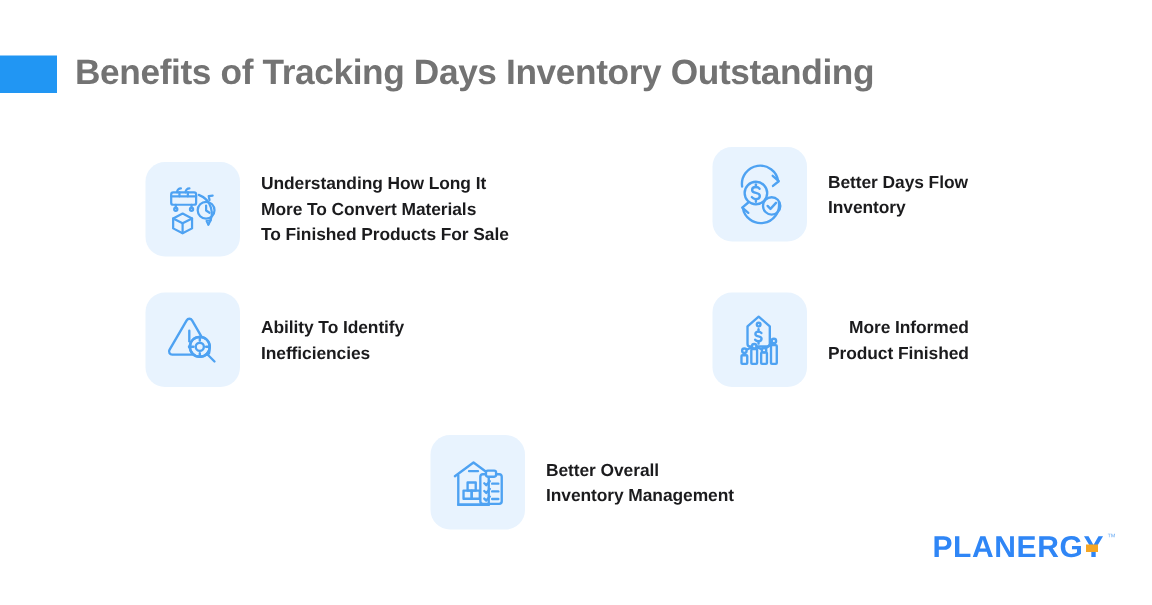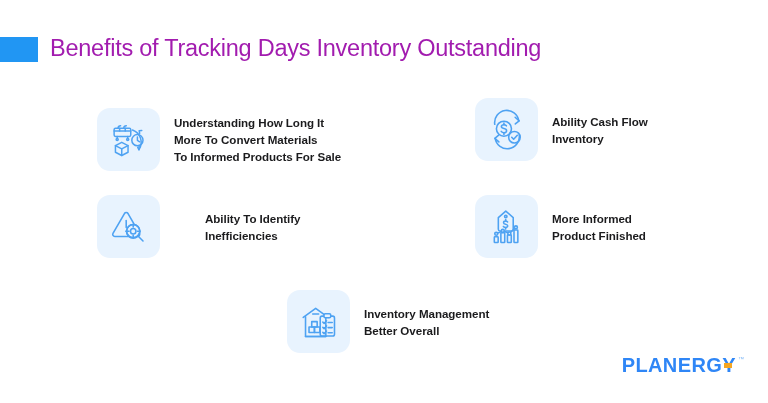--- a/index.html
+++ b/index.html
@@ -27,22 +27,22 @@
   }
   #accent-bar {
     width: 38px;
     height: 25px;
     background: #2196f3;
     flex: 0 0 auto;
   }
   #page-title {
     margin-left: 12px;
     font-size: 23.5px;
-    font-weight: normal;
-    color: #a21caf;
+    font-weight: bold;
+    color: #737373;
     letter-spacing: -0.25px;
     white-space: nowrap;
     line-height: 1;
   }
 
   
   .benefit {
     position: absolute;
     display: flex;
     align-items: flex-start;
@@ -66,29 +66,29 @@
     font-weight: bold;
     color: #1b1b1d;
     line-height: 1.47;
     letter-spacing: -0.05px;
     white-space: nowrap;
   }
 
   
   #benefit-0 { left: 97px;  top: 108px;  }
   #benefit-1 { left: 475px; top: 98px;  }
-  #benefit-2 { left: 97px;  top: 195px; gap: 31px; }
+  #benefit-2 { left: 97px;  top: 195px; }
   #benefit-3 { left: 475px; top: 195px; }
   #benefit-4 { left: 287px; top: 290px; }
 
   
   #benefit-0 .benefit-text { margin-top: 6px;  }
   #benefit-1 .benefit-text { margin-top: 15px; }
   #benefit-2 .benefit-text { margin-top: 15px; }
-  #benefit-3 .benefit-text { margin-top: 15px; }
+  #benefit-3 .benefit-text { margin-top: 15px; text-align: right; }
   #benefit-4 .benefit-text { margin-top: 15px; }
 
   
   #logo {
     position: absolute;
     right: 24px;
     bottom: 28px;
     display: flex;
     align-items: flex-start;
   }
@@ -149,21 +149,21 @@
         <path d="M35.3 35.1l-1.3-2.7 3-0.6"></path>
 
         <circle cx="33.6" cy="24.2" r="6.4"></circle>
         <path d="M33.6 20.6v3.8l2.6 1.7"></path>
       </svg>
     </span>
   </div>
   <div class="benefit-text">
     <div>Understanding How Long It</div>
     <div>More To Convert Materials</div>
-    <div>To Informed Products For Sale</div>
+    <div>To Finished Products For Sale</div>
   </div>
 </div>
 
 <div class="benefit" id="benefit-1">
   <div class="icon-tile">
     <span>
       <svg width="42" height="42" viewBox="0 0 48 48" fill="none" stroke="#4ea2f2" stroke-width="1.8" stroke-linecap="round" stroke-linejoin="round">
 
         <path d="M10 17.5A13.5 13.5 0 0 1 37.5 13.5"></path>
         <path d="M33.3 9.4l4.6 4.1-4.4 3.6"></path>
@@ -175,21 +175,21 @@
         <path d="M23.3 19.2c-0.7-0.9-1.7-1.3-2.9-1.3-1.6 0-2.8 0.9-2.8 2.2 0 1.3 1 1.9 2.9 2.3 1.9 0.4 3 1 3 2.4 0 1.4-1.3 2.3-3 2.3-1.3 0-2.4-0.5-3.1-1.5"></path>
         <line x1="20.5" y1="15.9" x2="20.5" y2="17.9"></line>
         <line x1="20.5" y1="27.1" x2="20.5" y2="29.2"></line>
 
         <circle cx="32.5" cy="32.3" r="6.6"></circle>
         <path d="M29.4 32.3l2.2 2.3 4.2-4.6"></path>
       </svg>
     </span>
   </div>
   <div class="benefit-text">
-    <div>Ability Cash Flow</div>
+    <div>Better Days Flow</div>
     <div>Inventory</div>
   </div>
 </div>
 
 <div class="benefit" id="benefit-2">
   <div class="icon-tile">
     <span>
       <svg width="42" height="42" viewBox="0 0 48 48" fill="none" stroke="#4ea2f2" stroke-width="1.8" stroke-linecap="round" stroke-linejoin="round">
 
         <path d="M19.3 8.6a2.4 2.4 0 0 1 4.1 0l13 22.6a2.4 2.4 0 0 1-2 3.6H8.3a2.4 2.4 0 0 1-2.1-3.6z" transform="translate(-0.5,0)"></path>
@@ -262,22 +262,22 @@
         <path d="M28.4 24.2l1.5 1.5 2.7-3.1"></path>
         <path d="M28.4 30.1l1.5 1.5 2.7-3.1"></path>
         <path d="M28.4 35.9l1.5 1.5 2.7-3.1"></path>
         <line x1="34.4" y1="24.5" x2="39.1" y2="24.5"></line>
         <line x1="34.4" y1="30.4" x2="39.1" y2="30.4"></line>
         <line x1="34.4" y1="36.2" x2="39.1" y2="36.2"></line>
       </svg>
     </span>
   </div>
   <div class="benefit-text">
+    <div>Better Overall</div>
     <div>Inventory Management</div>
-    <div>Better Overall</div>
   </div>
 </div>
 
 <div id="logo">
   <div id="logo-word">PLANERGY</div>
   <div id="logo-g-accent"></div>
   <div id="logo-tm">™</div>
 </div>
 
 </body></html>

